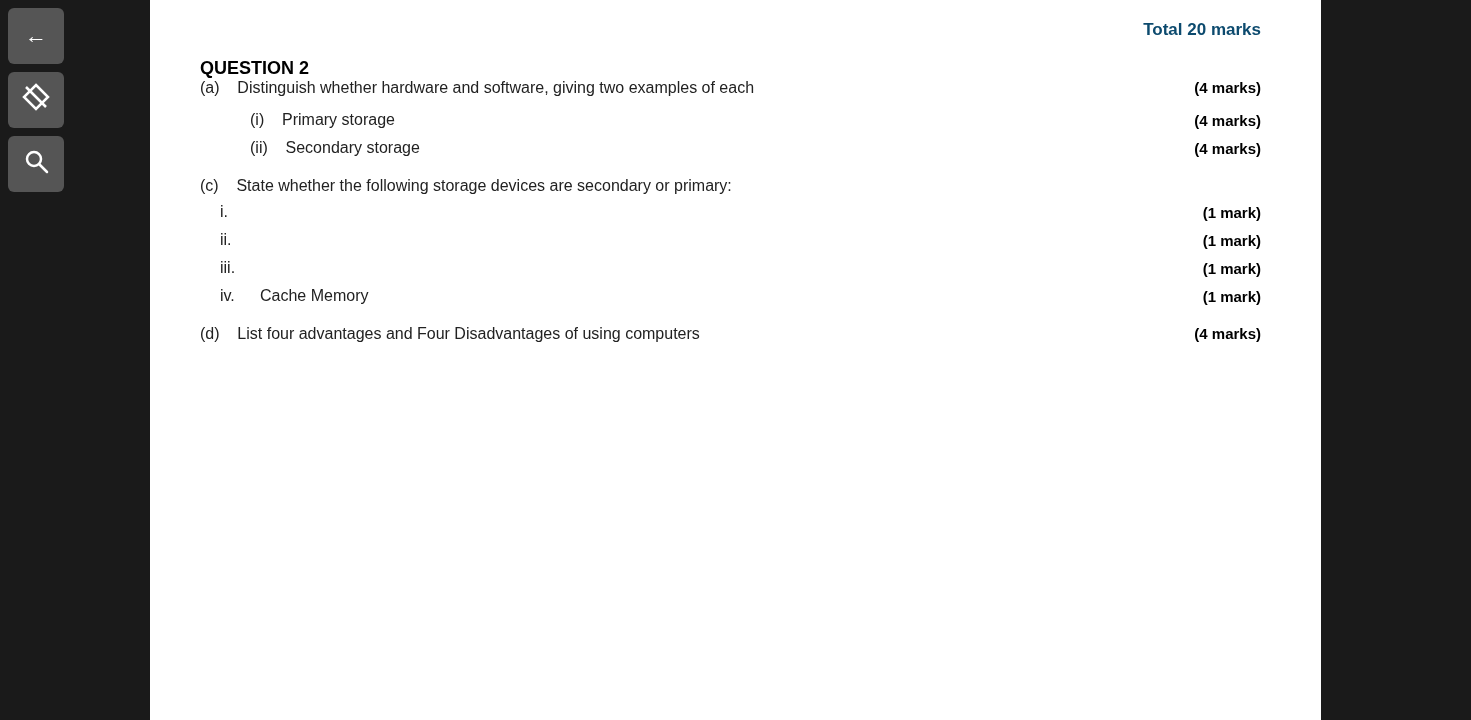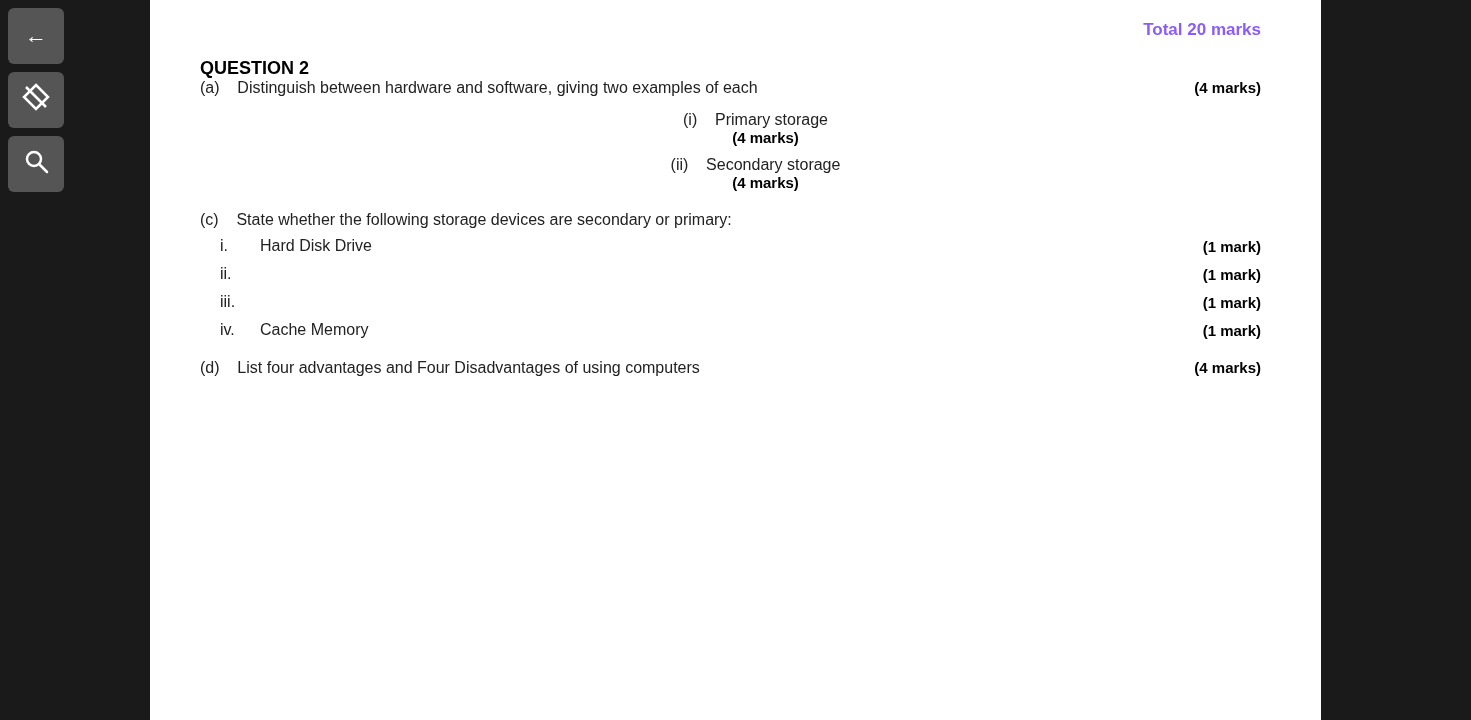--- a/index.html
+++ b/index.html
@@ -53,21 +53,21 @@
     .right-panel {
       width: 150px;
       background: #1a1a1a;
       flex-shrink: 0;
     }
 
     .total-marks {
       text-align: right;
       font-weight: bold;
       font-size: 17px;
-      color: #8b5cf6;
+      color: #0c4a6e;
       margin-bottom: 18px;
     }
 
     .question-title {
       font-weight: bold;
       font-size: 18px;
       color: #000;
     }
 
     .question-item {
@@ -97,21 +97,20 @@
     }
 
     .sub-item {
       display: flex;
       justify-content: flex-end;
       align-items: center;
       margin-bottom: 10px;
       margin-left: 20px;
       font-size: 16px;
       color: #222;
-      flex-direction: column;
     }
 
     .sub-item-text {
       flex: 1;
     }
 
     .list-section {
       margin-left: 20px;
       margin-top: 4px;
       margin-bottom: 14px;
@@ -168,21 +167,21 @@
 <div class="content-area">
 
   <div class="total-marks">Total 20 marks</div>
 
   <div class="question-title">QUESTION 2</div>
 
   <div class="question-item">
     <div class="question-text">
       <span>(a)</span>
       &nbsp;&nbsp;
-      <span>Distinguish between hardware and software, giving two examples of each</span>
+      <span>Distinguish whether hardware and software, giving two examples of each</span>
     </div>
     <div class="marks">(4 marks)</div>
   </div>
 
   <div class="section-gap">
     <div class="sub-section">
       <div class="sub-item">
         <div class="sub-item-text">
           <span>(i)</span>
           &nbsp;&nbsp;
@@ -205,21 +204,20 @@
     <div class="question-item" style="margin-bottom: 8px;">
       <div class="question-text">
         <span>(c)</span>
         &nbsp;&nbsp;
         <span>State whether the following storage devices are secondary or primary:</span>
       </div>
     </div>
     <div class="list-section">
       <div class="list-item">
         <span class="list-item-label">i.</span>
-        <span class="list-item-text">Hard Disk Drive</span>
         <div class="marks">(1 mark)</div>
       </div>
       <div class="list-item">
         <span class="list-item-label">ii.</span>
         <div class="marks">(1 mark)</div>
       </div>
       <div class="list-item">
         <span class="list-item-label">iii.</span>
         <div class="marks">(1 mark)</div>
       </div>

